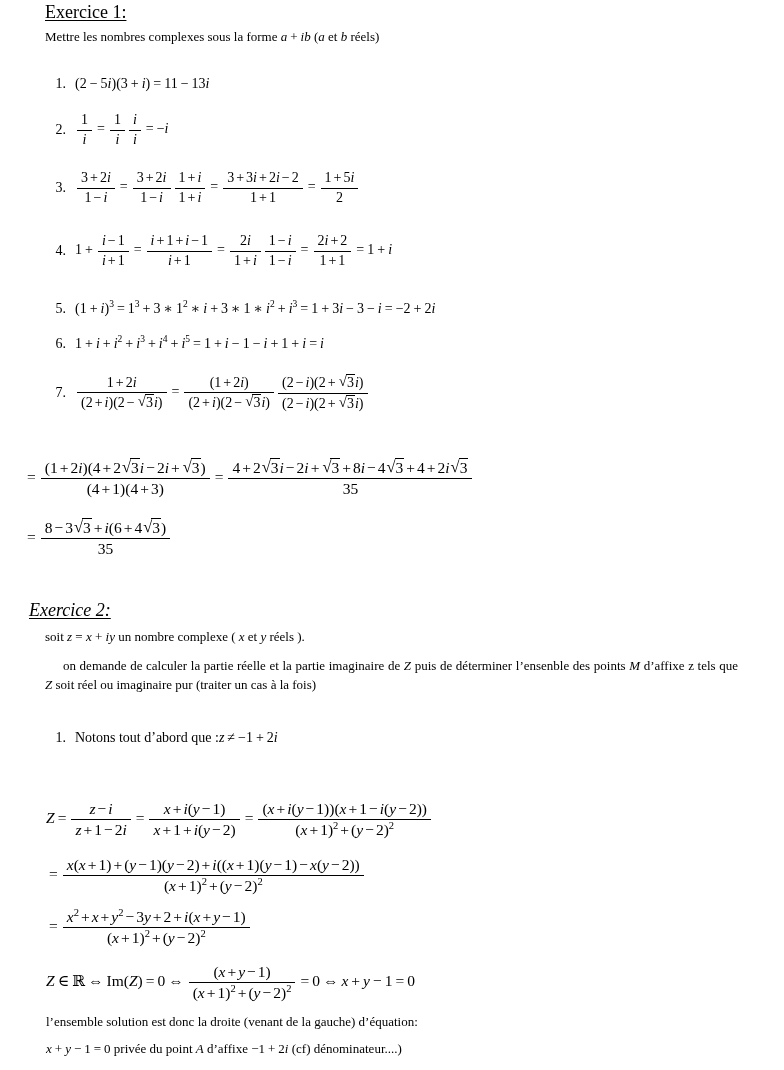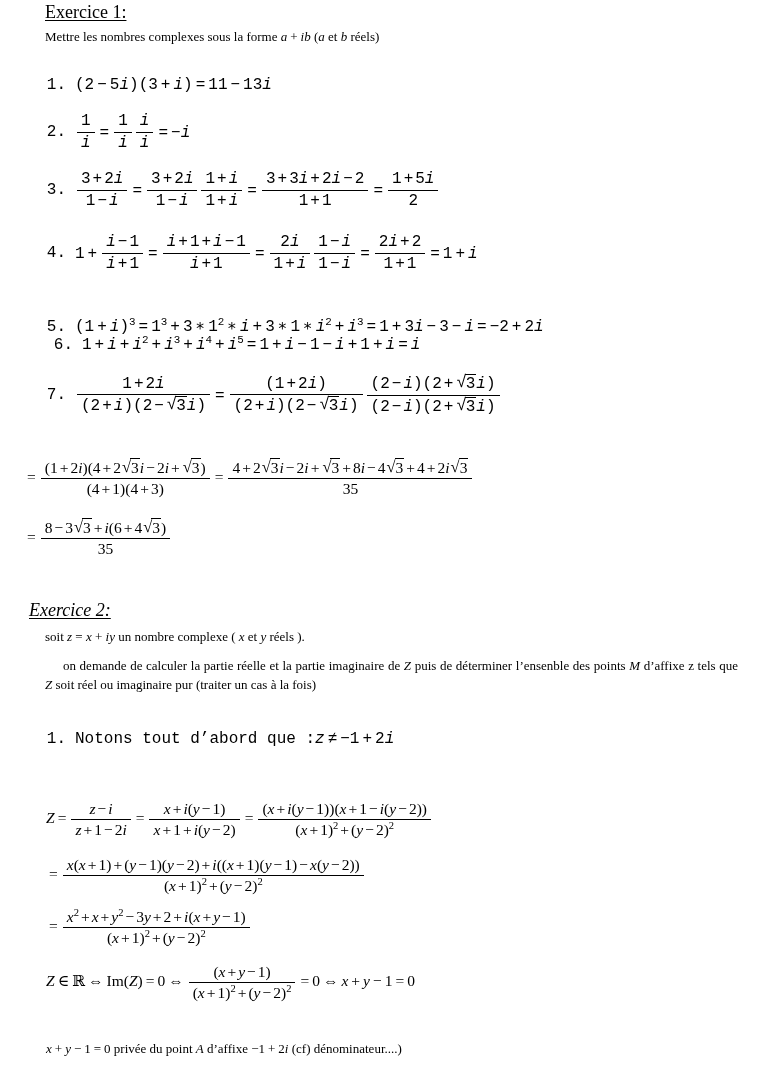--- a/index.html
+++ b/index.html
@@ -63,22 +63,21 @@
     padding: 0 4px 1px 4px;
     border-bottom: 1px solid #000;
   }
   .frac > .denom {
     display: block;
     padding: 1px 4px 0 4px;
   }
   .eqline {
     display: block;
     white-space: nowrap;
-    font-size: 16px;
-    font-family: Liberation Mono, monospace;
+    font-size: 14px;
   }
   .eqrow {
     display: block;
     white-space: nowrap;
     font-size: 15.5px;
   }
 
   
   .sqrt {
     display: inline-block;
@@ -124,25 +123,25 @@
   </div>
 
   <div class="abs" style="left:42px; top:170px;">
     <span class="eqline"><span style="display:inline-block;width:24px;text-align:right;vertical-align:middle;">3.</span><span style="display:inline-block;width:9px;"></span><span class="frac"><span class="numer"><span class="mr">3</span><span class="opn">+</span><span class="mr">2</span><span class="mi">i</span></span><span class="denom"><span class="mr">1</span><span class="opn">−</span><span class="mi">i</span></span></span><span class="op">=</span><span class="frac"><span class="numer"><span class="mr">3</span><span class="opn">+</span><span class="mr">2</span><span class="mi">i</span></span><span class="denom"><span class="mr">1</span><span class="opn">−</span><span class="mi">i</span></span></span><span class="frac"><span class="numer"><span class="mr">1</span><span class="opn">+</span><span class="mi">i</span></span><span class="denom"><span class="mr">1</span><span class="opn">+</span><span class="mi">i</span></span></span><span class="op">=</span><span class="frac"><span class="numer"><span class="mr">3</span><span class="opn">+</span><span class="mr">3</span><span class="mi">i</span><span class="opn">+</span><span class="mr">2</span><span class="mi">i</span><span class="opn">−</span><span class="mr">2</span></span><span class="denom"><span class="mr">1</span><span class="opn">+</span><span class="mr">1</span></span></span><span class="op">=</span><span class="frac"><span class="numer"><span class="mr">1</span><span class="opn">+</span><span class="mr">5</span><span class="mi">i</span></span><span class="denom mr">2</span></span></span>
   </div>
 
   <div class="abs" style="left:42px; top:233px;">
     <span class="eqline"><span style="display:inline-block;width:24px;text-align:right;vertical-align:middle;">4.</span><span style="display:inline-block;width:9px;"></span><span class="mr">1</span><span class="op">+</span><span class="frac"><span class="numer"><span class="mi">i</span><span class="opn">−</span><span class="mr">1</span></span><span class="denom"><span class="mi">i</span><span class="opn">+</span><span class="mr">1</span></span></span><span class="op">=</span><span class="frac"><span class="numer"><span class="mi">i</span><span class="opn">+</span><span class="mr">1</span><span class="opn">+</span><span class="mi">i</span><span class="opn">−</span><span class="mr">1</span></span><span class="denom"><span class="mi">i</span><span class="opn">+</span><span class="mr">1</span></span></span><span class="op">=</span><span class="frac"><span class="numer"><span class="mr">2</span><span class="mi">i</span></span><span class="denom"><span class="mr">1</span><span class="opn">+</span><span class="mi">i</span></span></span><span class="frac"><span class="numer"><span class="mr">1</span><span class="opn">−</span><span class="mi">i</span></span><span class="denom"><span class="mr">1</span><span class="opn">−</span><span class="mi">i</span></span></span><span class="op">=</span><span class="frac"><span class="numer"><span class="mr">2</span><span class="mi">i</span><span class="opn">+</span><span class="mr">2</span></span><span class="denom"><span class="mr">1</span><span class="opn">+</span><span class="mr">1</span></span></span><span class="op">=</span><span class="mr">1</span><span class="op">+</span><span class="mi">i</span></span>
   </div>
 
-  <div class="abs" style="left:42px; top:316px;">
+  <div class="abs" style="left:42px; top:300px;">
     <span class="eqline"><span style="display:inline-block;width:24px;text-align:right;">5.</span><span style="display:inline-block;width:9px;"></span><span class="mr">(1</span><span class="op">+</span><span class="mi">i</span><span class="mr">)</span><span class="sup mr">3</span><span class="op">=</span><span class="mr">1</span><span class="sup mr">3</span><span class="op">+</span><span class="mr">3</span><span class="op">∗</span><span class="mr">1</span><span class="sup mr">2</span><span class="op">∗</span><span class="mi">i</span><span class="op">+</span><span class="mr">3</span><span class="op">∗</span><span class="mr">1</span><span class="op">∗</span><span class="mi">i</span><span class="sup mr">2</span><span class="op">+</span><span class="mi">i</span><span class="sup mr">3</span><span class="op">=</span><span class="mr">1</span><span class="op">+</span><span class="mr">3</span><span class="mi">i</span><span class="op">−</span><span class="mr">3</span><span class="op">−</span><span class="mi">i</span><span class="op">=</span><span class="mr">−2</span><span class="op">+</span><span class="mr">2</span><span class="mi">i</span></span>
   </div>
 
-  <div class="abs" style="left:49px; top:336px;">
+  <div class="abs" style="left:42px; top:336px;">
     <span class="eqline"><span style="display:inline-block;width:24px;text-align:right;">6.</span><span style="display:inline-block;width:9px;"></span><span class="mr">1</span><span class="op">+</span><span class="mi">i</span><span class="op">+</span><span class="mi">i</span><span class="sup mr">2</span><span class="op">+</span><span class="mi">i</span><span class="sup mr">3</span><span class="op">+</span><span class="mi">i</span><span class="sup mr">4</span><span class="op">+</span><span class="mi">i</span><span class="sup mr">5</span><span class="op">=</span><span class="mr">1</span><span class="op">+</span><span class="mi">i</span><span class="op">−</span><span class="mr">1</span><span class="op">−</span><span class="mi">i</span><span class="op">+</span><span class="mr">1</span><span class="op">+</span><span class="mi">i</span><span class="op">=</span><span class="mi">i</span></span>
   </div>
 
   <div class="abs" style="left:42px; top:374px;">
     <span class="eqline"><span style="display:inline-block;width:24px;text-align:right;vertical-align:middle;">7.</span><span style="display:inline-block;width:9px;"></span><span class="frac"><span class="numer"><span class="mr">1</span><span class="opn">+</span><span class="mr">2</span><span class="mi">i</span></span><span class="denom"><span class="mr">(2</span><span class="opn">+</span><span class="mi">i</span><span class="mr">)(2</span><span class="opn">−</span><span class="sqrt"><span class="rad mr">3</span></span><span class="mi">i</span><span class="mr">)</span></span></span><span class="op">=</span><span class="frac"><span class="numer"><span class="mr">(1</span><span class="opn">+</span><span class="mr">2</span><span class="mi">i</span><span class="mr">)</span></span><span class="denom"><span class="mr">(2</span><span class="opn">+</span><span class="mi">i</span><span class="mr">)(2</span><span class="opn">−</span><span class="sqrt"><span class="rad mr">3</span></span><span class="mi">i</span><span class="mr">)</span></span></span><span class="frac"><span class="numer"><span class="mr">(2</span><span class="opn">−</span><span class="mi">i</span><span class="mr">)(2</span><span class="opn">+</span><span class="sqrt"><span class="rad mr">3</span></span><span class="mi">i</span><span class="mr">)</span></span><span class="denom"><span class="mr">(2</span><span class="opn">−</span><span class="mi">i</span><span class="mr">)(2</span><span class="opn">+</span><span class="sqrt"><span class="rad mr">3</span></span><span class="mi">i</span><span class="mr">)</span></span></span></span>
   </div>
 
   <div class="abs" style="left:24px; top:458px;">
     <span class="eqrow"><span class="op">=</span><span class="frac"><span class="numer"><span class="mr">(1</span><span class="opn">+</span><span class="mr">2</span><span class="mi">i</span><span class="mr">)(4</span><span class="opn">+</span><span class="mr">2</span><span class="sqrt"><span class="rad mr">3</span></span><span class="mi">i</span><span class="opn">−</span><span class="mr">2</span><span class="mi">i</span><span class="opn">+</span><span class="sqrt"><span class="rad mr">3</span></span><span class="mr">)</span></span><span class="denom"><span class="mr">(4</span><span class="opn">+</span><span class="mr">1)(4</span><span class="opn">+</span><span class="mr">3)</span></span></span><span class="op">=</span><span class="frac"><span class="numer"><span class="mr">4</span><span class="opn">+</span><span class="mr">2</span><span class="sqrt"><span class="rad mr">3</span></span><span class="mi">i</span><span class="opn">−</span><span class="mr">2</span><span class="mi">i</span><span class="opn">+</span><span class="sqrt"><span class="rad mr">3</span></span><span class="opn">+</span><span class="mr">8</span><span class="mi">i</span><span class="opn">−</span><span class="mr">4</span><span class="sqrt"><span class="rad mr">3</span></span><span class="opn">+</span><span class="mr">4</span><span class="opn">+</span><span class="mr">2</span><span class="mi">i</span><span class="sqrt"><span class="rad mr">3</span></span></span><span class="denom mr">35</span></span></span>
   </div>
@@ -176,18 +175,21 @@
   </div>
 
   <div class="abs" style="left:46px; top:908px;">
     <span class="eqrow"><span class="op">=</span><span class="frac"><span class="numer"><span class="mi">x</span><span class="sup mr">2</span><span class="opn">+</span><span class="mi">x</span><span class="opn">+</span><span class="mi">y</span><span class="sup mr">2</span><span class="opn">−</span><span class="mr">3</span><span class="mi">y</span><span class="opn">+</span><span class="mr">2</span><span class="opn">+</span><span class="mi">i</span><span class="mr">(</span><span class="mi">x</span><span class="opn">+</span><span class="mi">y</span><span class="opn">−</span><span class="mr">1)</span></span><span class="denom"><span class="mr">(</span><span class="mi">x</span><span class="opn">+</span><span class="mr">1)</span><span class="sup mr">2</span><span class="opn">+</span><span class="mr">(</span><span class="mi">y</span><span class="opn">−</span><span class="mr">2)</span><span class="sup mr">2</span></span></span></span>
   </div>
 
   <div class="abs" style="left:46px; top:963px;">
     <span class="eqrow"><span class="mi">Z</span><span class="op">∈</span><span class="bb">ℝ</span><span class="op">⇔</span><span class="mr">Im(</span><span class="mi">Z</span><span class="mr">)</span><span class="op">=</span><span class="mr">0</span><span class="op">⇔</span><span class="frac"><span class="numer"><span class="mr">(</span><span class="mi">x</span><span class="opn">+</span><span class="mi">y</span><span class="opn">−</span><span class="mr">1)</span></span><span class="denom"><span class="mr">(</span><span class="mi">x</span><span class="opn">+</span><span class="mr">1)</span><span class="sup mr">2</span><span class="opn">+</span><span class="mr">(</span><span class="mi">y</span><span class="opn">−</span><span class="mr">2)</span><span class="sup mr">2</span></span></span><span class="op">=</span><span class="mr">0</span><span class="op">⇔</span><span class="mi">x</span><span class="op">+</span><span class="mi">y</span><span class="op">−</span><span class="mr">1</span><span class="op">=</span><span class="mr">0</span></span>
   </div>
 
+  <div class="abs" style="left:46px; top:1013px; width:700px;">
+    <div class="para">l’ensemble solution est donc la droite (venant de la gauche) d’équation:</div>
+  </div>
 
   <div class="abs" style="left:46px; top:1040px; width:710px;">
     <div class="para"><span class="mi">x</span><span class="op">+</span><span class="mi">y</span><span class="op">−</span><span class="mr">1</span><span class="op">=</span><span class="mr">0</span><span> privée du point </span><span class="mi">A</span><span> d’affixe </span><span class="mr">−1</span><span class="op">+</span><span class="mr">2</span><span class="mi">i</span><span> (cf) dénominateur....)</span></div>
   </div>
 
 </div>
 
 </body></html>

